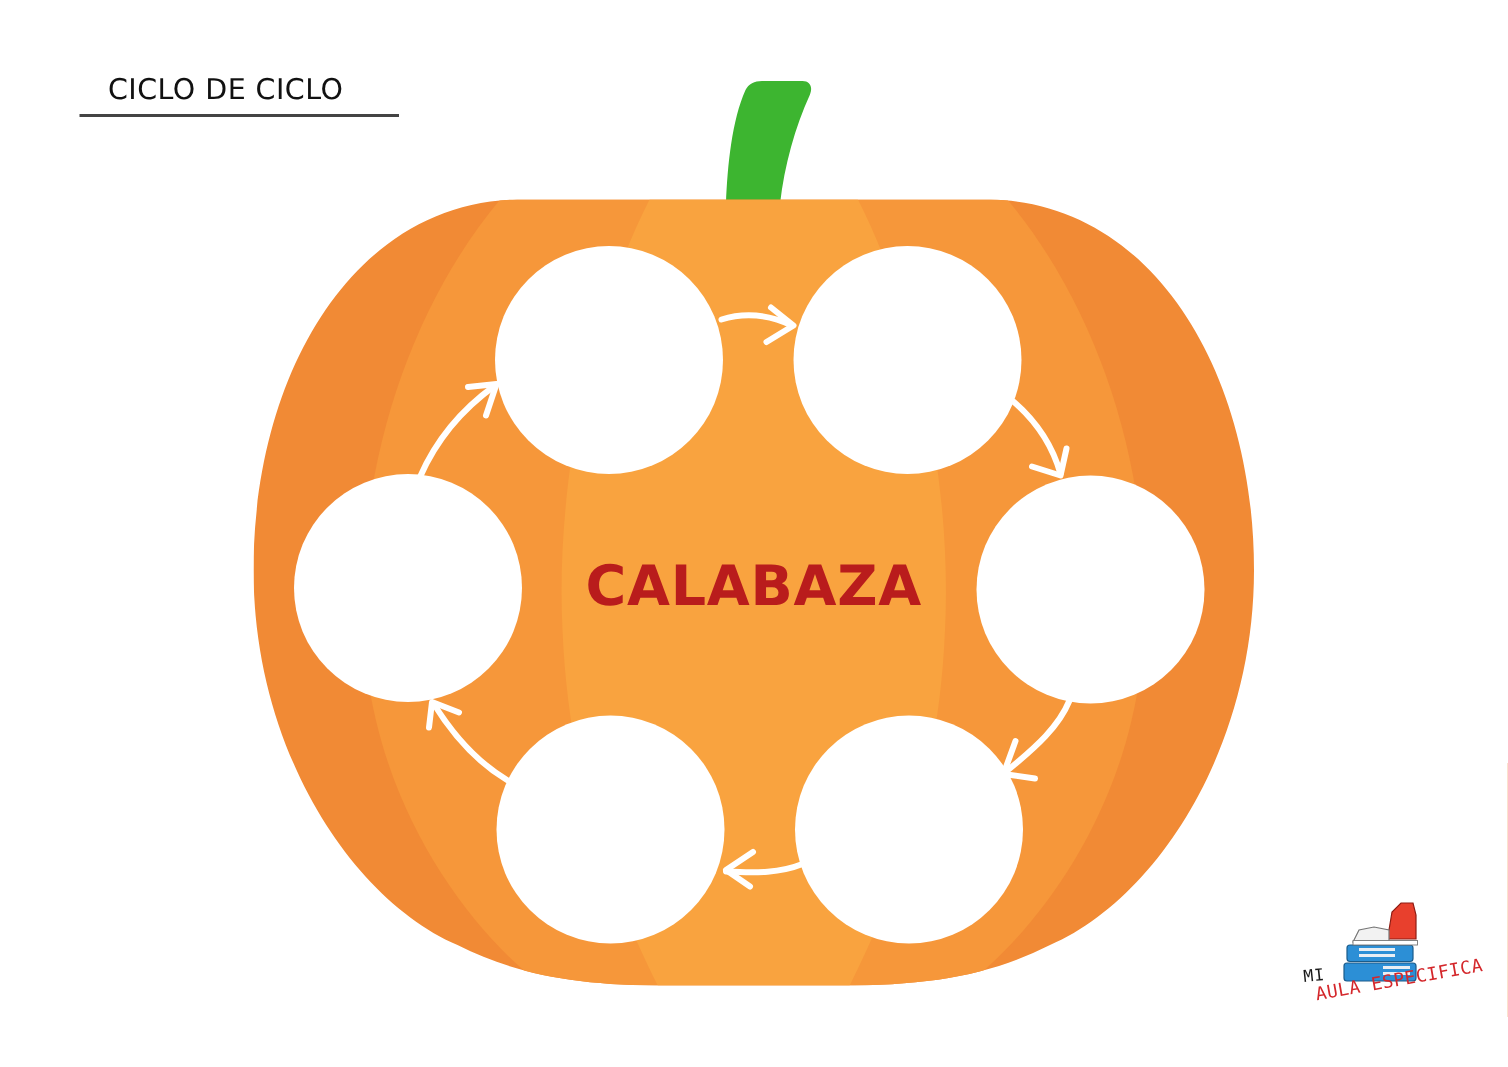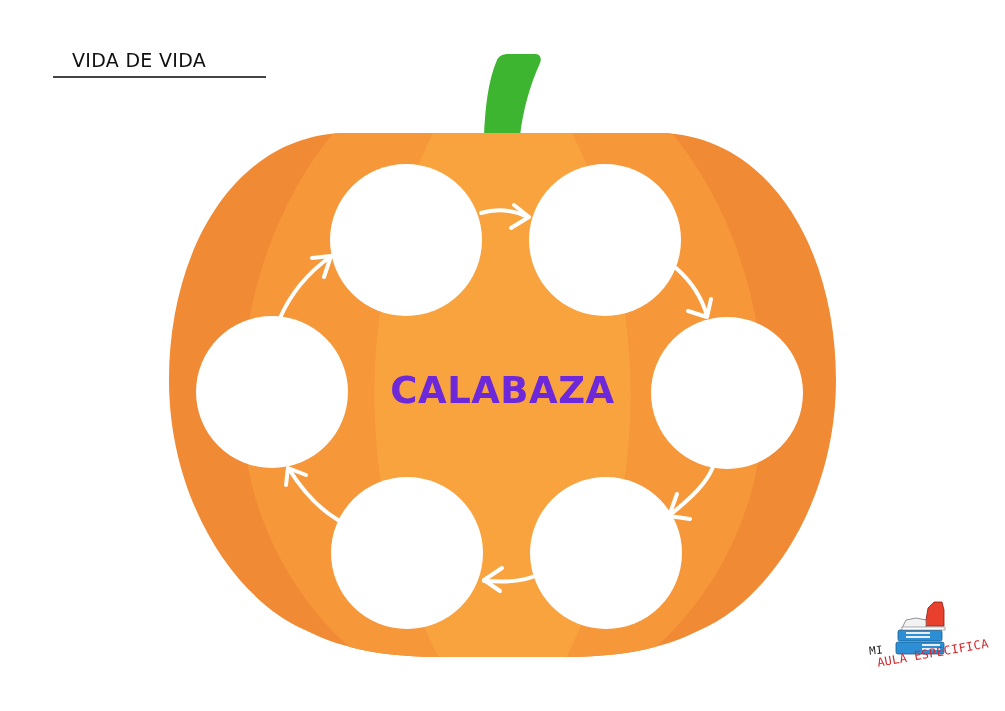--- a/index.html
+++ b/index.html
@@ -44,21 +44,21 @@
     .center-label {
       position: absolute;
       left: 380px;
       top: 369px;
       width: 245px;
       text-align: center;
       font-family: "DejaVu Sans", sans-serif;
       font-weight: 700;
       font-size: 37px;
       letter-spacing: 0.5px;
-      color: #6d28d9;
+      color: #b91c1c;
       line-height: 44px;
     }
     .stage-slot {
       position: absolute;
       width: 152px;
       height: 152px;
       border-radius: 50%;
       background: #ffffff;
     }
     .logo {
@@ -88,21 +88,21 @@
       transform: rotate(-10deg);
       transform-origin: left top;
       white-space: nowrap;
       letter-spacing: 0.3px;
     }
   </style>
 </head>
 <body>
 
 <div>
-  <div class="header-title">VIDA DE VIDA</div>
+  <div class="header-title">CICLO DE CICLO</div>
   <div class="header-rule"></div>
 </div>
 
 <div class="scene">
   <svg width="1005" height="711" viewBox="0 0 1005 711" xmlns="http://www.w3.org/2000/svg">
     <defs>
       <clipPath id="pumpkinClip">
         <path d="M 345 133
                  L 660 133
                  C 770 135, 836 250, 836 380

